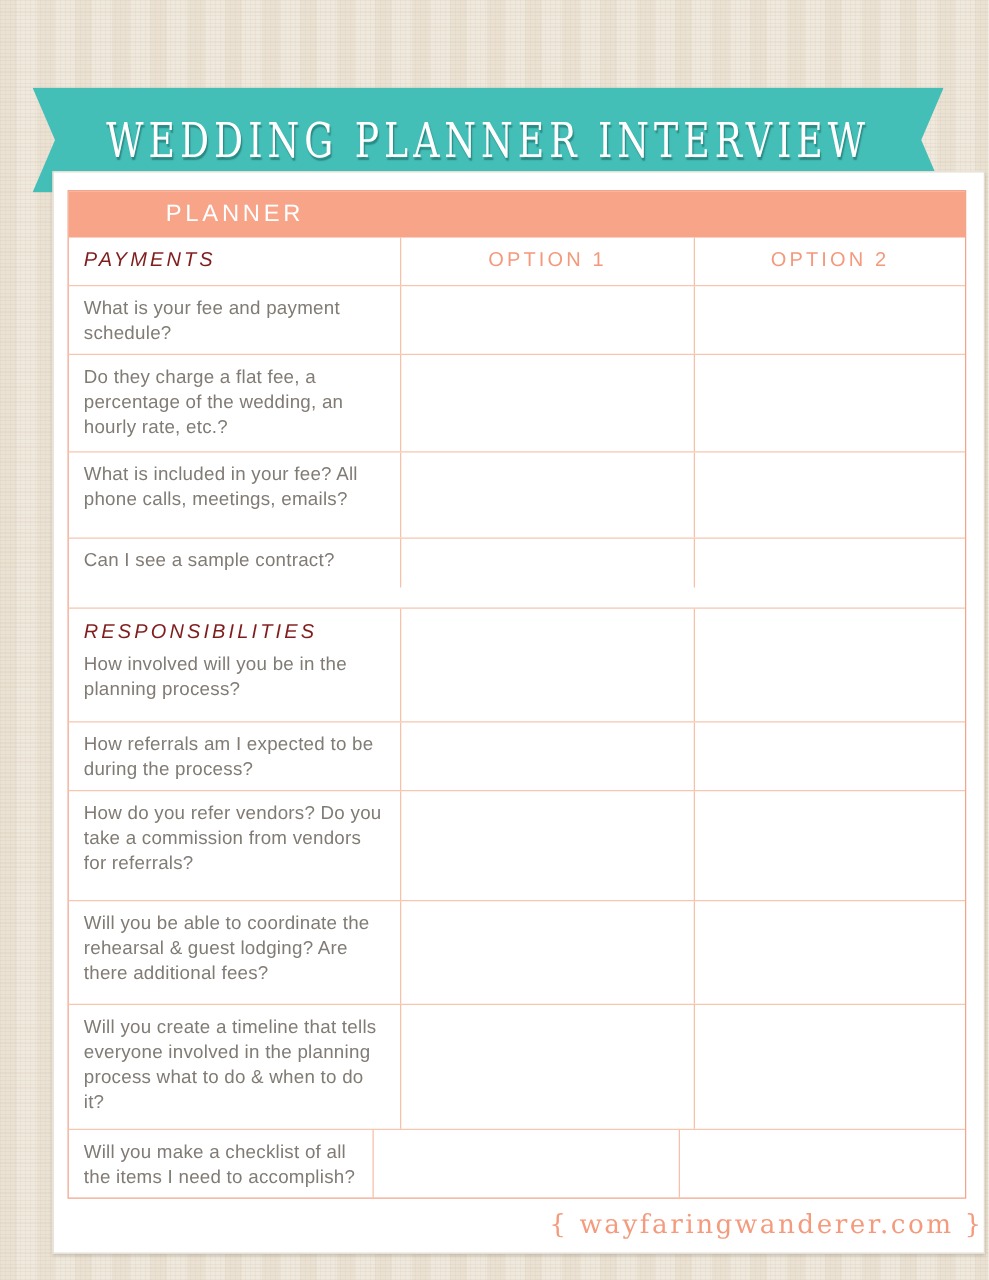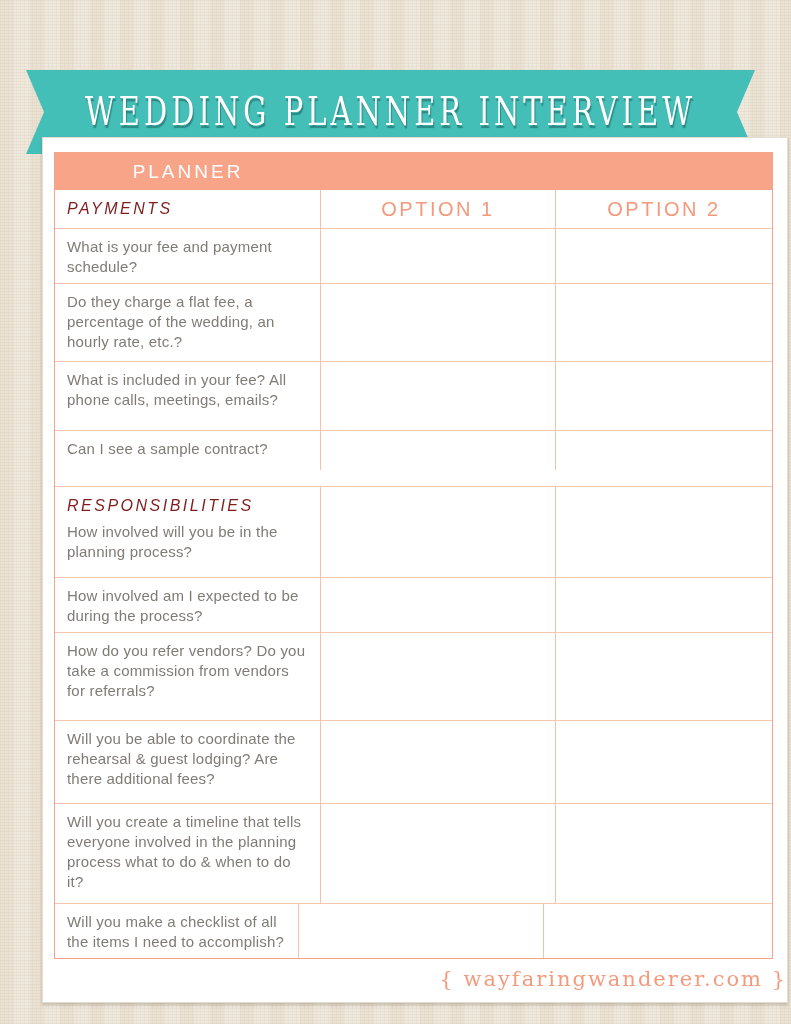--- a/index.html
+++ b/index.html
@@ -65,21 +65,21 @@
   .col-a2{width:216px;}
   .vline{border-right:1px solid #f8c0a6;}
   .head-row{height:38px;}
   .head-row .hd{display:flex;align-items:center;}
   .sec-label{
     color:#7f1d1d;font-style:italic;font-size:16px;letter-spacing:2.5px;
   }
   .head-row .col-q{padding-left:12px;}
   .opt-label{
     width:100%;text-align:center;
-    color:#f4997c;font-size:20px;letter-spacing:2.5px;
+    color:#f4997c;font-size:16px;letter-spacing:2.5px;
   }
   .tbody .tr{display:flex;border-top:1px solid #f8c6ae;}
   .tbody .tr:nth-of-type(1){min-height:54px;}
   .tbody .tr:nth-of-type(2){min-height:78px;}
   .tbody .tr:nth-of-type(3){min-height:69px;}
   .tbody .tr:nth-of-type(4){min-height:40px;}
   .tbody .tr:nth-of-type(5){min-height:91px;margin-top:16px;}
   .tbody .tr:nth-of-type(6){min-height:55px;}
   .tbody .tr:nth-of-type(7){min-height:88px;}
   .tbody .tr:nth-of-type(8){min-height:83px;}
@@ -170,21 +170,21 @@
           <div class="td col-q vline q-cell">
             <span class="sec-label">RESPONSIBILITIES</span>
             <div class="q-text">How involved will you be in the planning process?</div>
           </div>
           <div class="td col-a1 vline"></div>
           <div class="td col-a2"></div>
         </div>
 
         <div class="tr">
           <div class="td col-q vline q-cell">
-            <div class="q-text">How involved am I expected to be during the process?</div>
+            <div class="q-text">How referrals am I expected to be during the process?</div>
           </div>
           <div class="td col-a1 vline"></div>
           <div class="td col-a2"></div>
         </div>
 
         <div class="tr">
           <div class="td col-q vline q-cell">
             <div class="q-text">How do you refer vendors? Do you take a commission from vendors for referrals?</div>
           </div>
           <div class="td col-a1 vline"></div>

